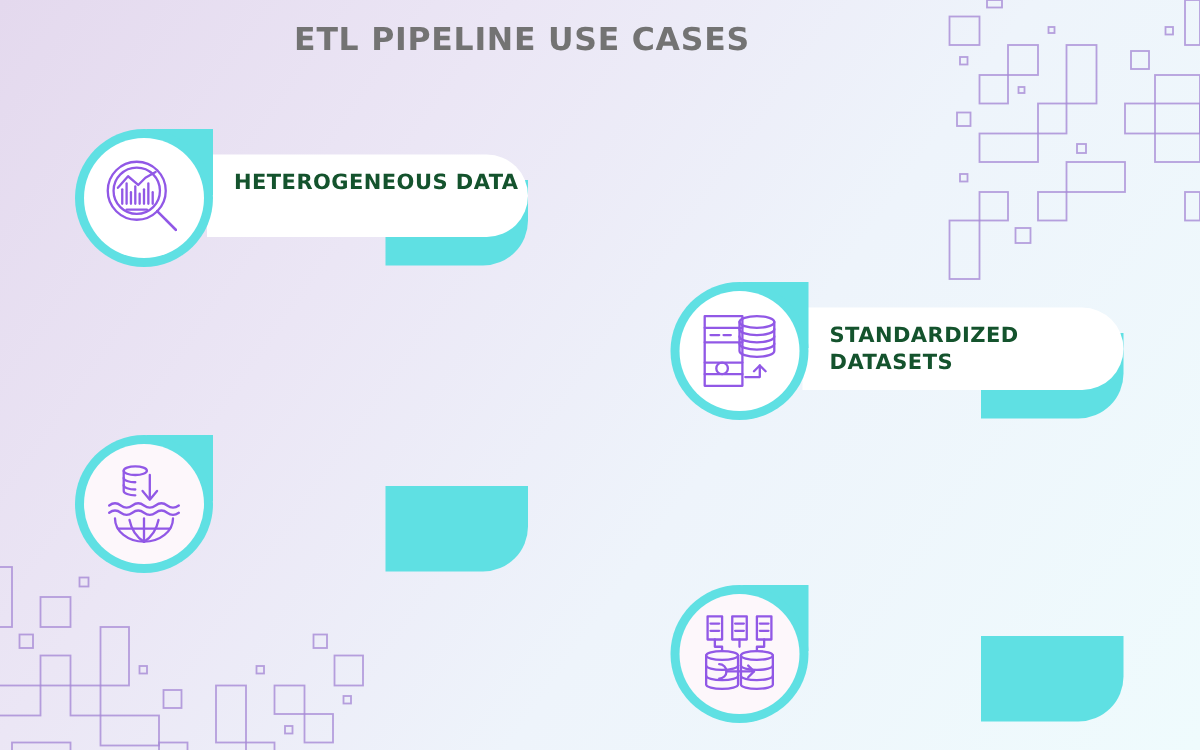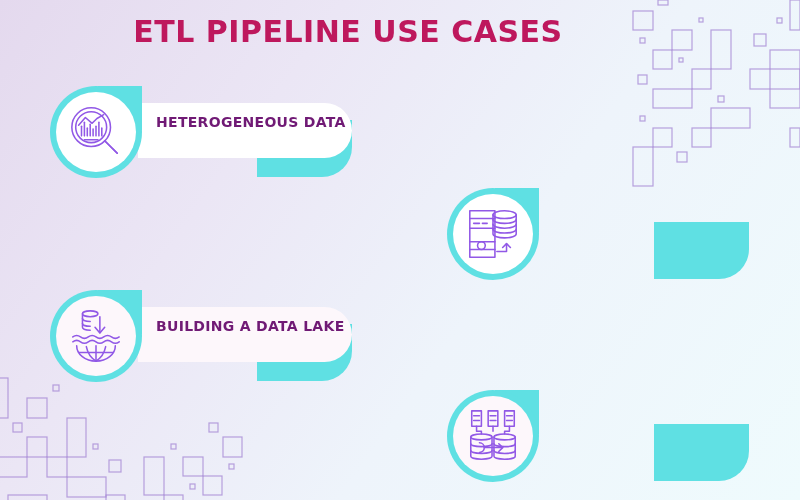--- a/index.html
+++ b/index.html
@@ -4,39 +4,39 @@
 <style>
   * { box-sizing: border-box; margin: 0; padding: 0; }
   html, body { width: 800px; height: 500px; overflow: hidden; }
   body {
     position: relative;
     font-family: "DejaVu Sans", sans-serif;
     background: linear-gradient(125deg, #e4d9ee 0%, #ebe6f5 30%, #eef4fb 60%, #effbfd 100%);
   }
   .title {
     position: absolute; left: 0; top: 14px; width: 696px; text-align: center;
-    font-family: "DejaVu Sans", sans-serif; font-weight: bold; font-size: 30px;
-    letter-spacing: 0.5px; color: #be185d;
+    font-family: "DejaVu Sans", sans-serif; font-weight: bold; font-size: 21px;
+    letter-spacing: 0.5px; color: #737373;
   }
   .deco { position: absolute; pointer-events: none; }
   .deco rect { fill: none; stroke: #a68ad6; stroke-width: 1.2; opacity: 0.8; }
   .card { position: absolute; width: 305px; height: 100px; }
   .card .shadow-bar {
     position: absolute; left: 207px; top: 34px; width: 95px; height: 57px;
     background: #5fe0e3; border-radius: 0 0 30px 0;
   }
   .card .pill {
     position: absolute; left: 88px; top: 17px; width: 214px; height: 55px;
     background: #ffffff; border-radius: 0 28px 28px 0;
   }
   .card.tinted .pill { background: #fdf7fb; }
   .card .pill .label {
     position: absolute; left: 18px; top: 10px; width: 190px;
     font-family: "DejaVu Sans", sans-serif; font-weight: bold; font-size: 14px;
-    line-height: 18px; color: #701a75; letter-spacing: 0.3px;
+    line-height: 18px; color: #14532d; letter-spacing: 0.3px;
   }
   .card .corner {
     position: absolute; left: 48px; top: 0px; width: 44px; height: 44px;
     background: #5fe0e3;
   }
   .card .circle {
     position: absolute; left: 0; top: 0; width: 92px; height: 92px;
     border-radius: 50%; background: #5fe0e3;
   }
   .card .circle .inner {
@@ -128,20 +128,23 @@
         <line x1="36" y1="34" x2="36" y2="26"></line>
         <polyline points="12,23 19,15 26,21 31,16 38,12"></polyline>
         <line x1="18" y1="38" x2="32" y2="38"></line>
       </svg>
     </div>
   </div>
 </div>
 
 <div class="card" style="left:447px;top:188px;">
   <div class="shadow-bar"></div>
+  <div class="pill">
+    <div class="label">STANDARDIZED DATASETS</div>
+  </div>
   <div class="corner"></div>
   <div class="circle">
     <div class="inner">
       <svg class="icon" viewBox="0 0 60 60">
         <rect x="6" y="6" width="26" height="48"></rect>
         <line x1="6" y1="14" x2="32" y2="14"></line>
         <line x1="6" y1="24" x2="32" y2="24"></line>
         <line x1="10" y1="19" x2="16" y2="19"></line>
         <line x1="19" y1="19" x2="24" y2="19"></line>
         <line x1="6" y1="38" x2="32" y2="38"></line>
@@ -154,23 +157,20 @@
         <path d="M30 25 a12 4 0 0 0 24 0"></path>
         <polyline points="34,48 44,48 44,40"></polyline>
         <polyline points="40,44 44,40 48,44"></polyline>
       </svg>
     </div>
   </div>
 </div>
 
 <div class="card tinted" style="left:50px;top:290px;">
   <div class="shadow-bar"></div>
-  <div class="pill">
-    <div class="label">BUILDING A DATA LAKE</div>
-  </div>
   <div class="corner"></div>
   <div class="circle">
     <div class="inner">
       <svg class="icon" viewBox="0 0 60 60">
         <ellipse cx="24" cy="7" rx="8" ry="3"></ellipse>
         <path d="M16 7 v14 a8 3 0 0 0 8 3"></path>
         <path d="M16 12 a8 3 0 0 0 8 3"></path>
         <path d="M16 17 a8 3 0 0 0 8 3"></path>
         <line x1="34" y1="10" x2="34" y2="26"></line>
         <polyline points="29,21 34,27 39,21"></polyline>

